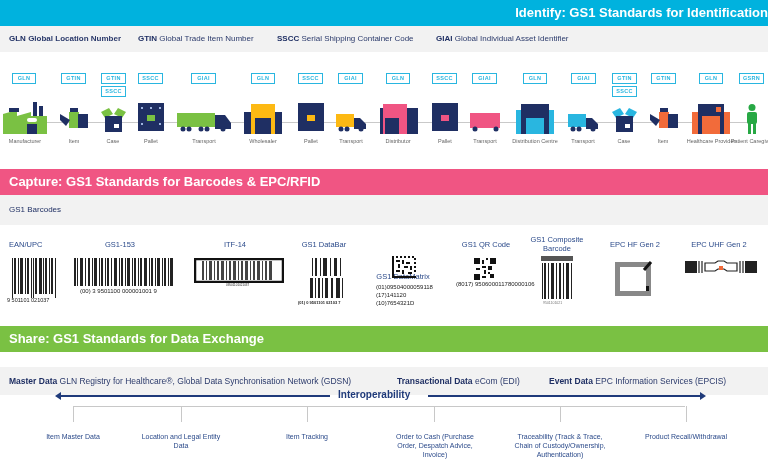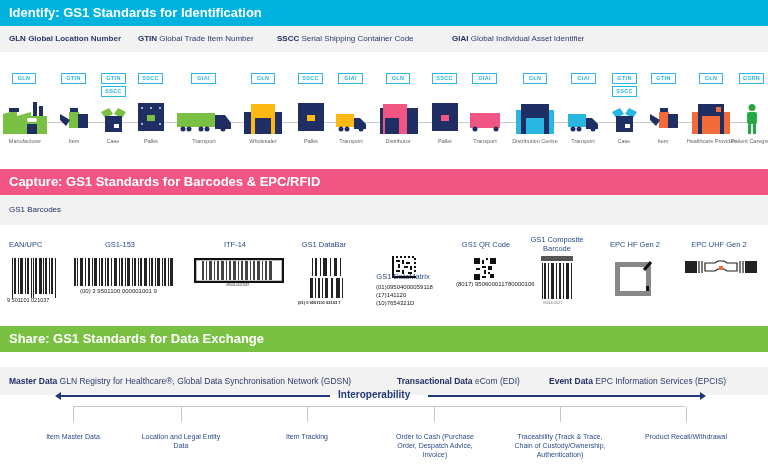--- a/index.html
+++ b/index.html
@@ -13,26 +13,26 @@
     .node-label { position: absolute; font-size: 5.5px; color: #666; text-align: center; width: 50px; line-height: 7px; }
     .connector { position: absolute; top: 122px; height: 1px; background: #c9c9c9; }
     .bc-label { position: absolute; font-size: 7.5px; color: #2b4a8a; text-align: center; line-height: 9px; }
     .hr-line { position: absolute; background: #c8c8c8; }
     .use-label { position: absolute; font-size: 7px; color: #2b4a8a; text-align: center; line-height: 9px; }
     .mono { font-family: "Liberation Sans", sans-serif; color: #222; }
   </style>
 </head>
 <body>
 
-<div class="band" style="top:0; background:#00b2de;">Identify: GS1 Standards for Identification</div>
+<div class="band" style="top:0; background:#00b2de;text-align:right;">Identify: GS1 Standards for Identification</div>
 <div class="sub" style="top:26px; height:26px; line-height:26px;">
   <span class="abs" style="left:9px;font-weight:bold;"><b>GLN</b> <span>Global Location Number</span></span>
   <span class="abs" style="left:138px;"><b>GTIN</b> <span>Global Trade Item Number</span></span>
   <span class="abs" style="left:277px;"><b>SSCC</b> <span>Serial Shipping Container Code</span></span>
-  <span class="abs" style="left:452px;"><b>GIAI</b> <span>Global Individual Asset Identifier</span></span>
+  <span class="abs" style="left:436px;"><b>GIAI</b> <span>Global Individual Asset Identifier</span></span>
 </div>
 
 <div class="connector" style="left:20px; width:735px;"></div>
 
 <div class="tag" style="left:12px; top:73px; width:24px;">GLN</div>
 <div class="tag" style="left:61px; top:73px; width:25px;">GTIN</div>
 <div class="tag" style="left:101px; top:73px; width:25px;">GTIN</div>
 <div class="tag" style="left:101px; top:86px; width:25px;">SSCC</div>
 <div class="tag" style="left:138px; top:73px; width:25px;">SSCC</div>
 <div class="tag" style="left:191px; top:73px; width:25px;">GIAI</div>

